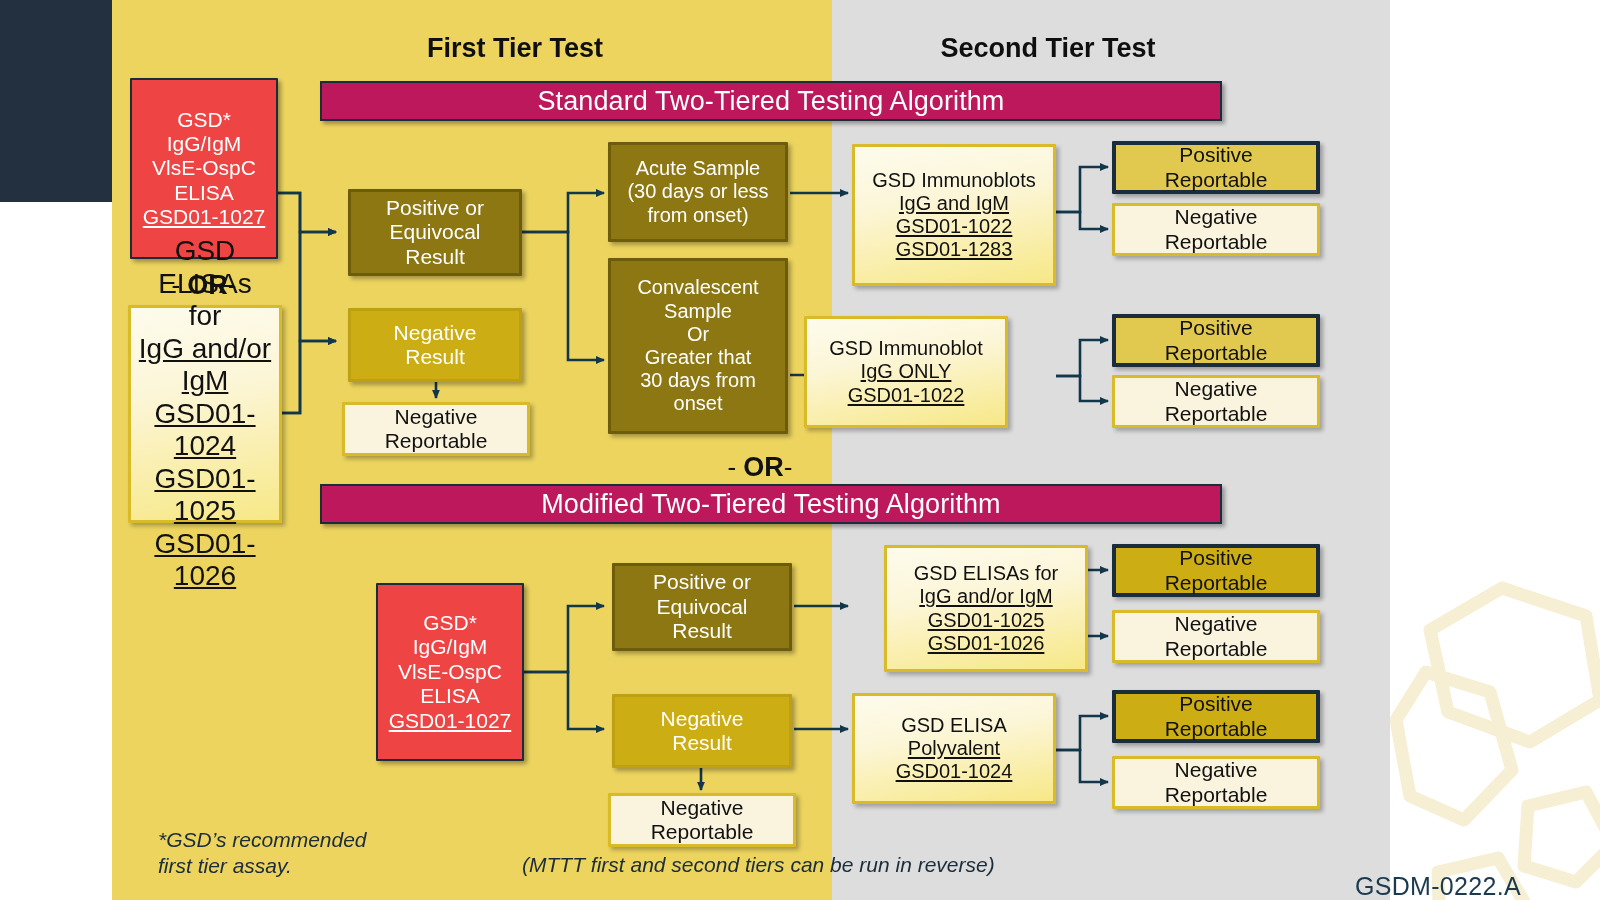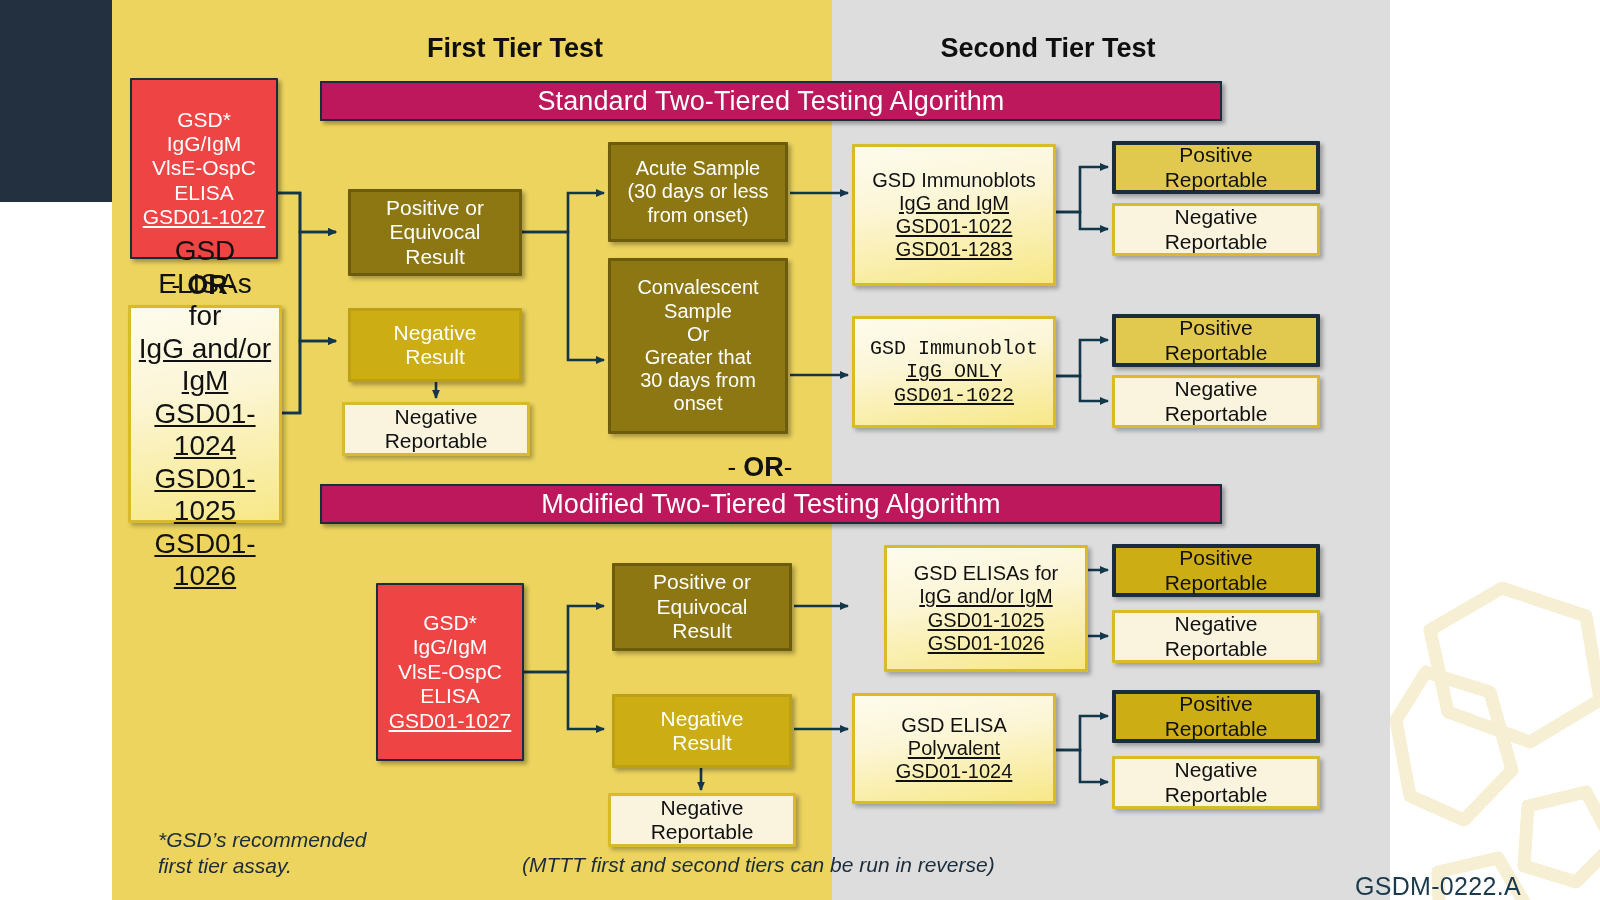--- a/index.html
+++ b/index.html
@@ -232,21 +232,21 @@
 
   <div class="node v-palegrad" style="left:852px;top:144px;width:204px;height:142px;font-size:20px;">
     <div class="lines">
       <span class="ln">GSD Immunoblots</span>
       <span class="ln u">IgG and IgM</span>
       <span class="ln u">GSD01-1022</span>
       <span class="ln u">GSD01-1283</span>
     </div>
   </div>
 
-  <div class="node v-palegrad" style="left:852px;top:316px;width:204px;height:112px;font-size:20px;font-family:Liberation Mono, monospace;">
+  <div class="node v-palegrad" style="left:804px;top:316px;width:204px;height:112px;font-size:20px;">
     <div class="lines">
       <span class="ln">GSD Immunoblot</span>
       <span class="ln u">IgG ONLY</span>
       <span class="ln u">GSD01-1022</span>
     </div>
   </div>
 
   <div class="node v-posdark" style="left:1112px;top:141px;width:208px;height:53px;font-size:21px;">
     <div class="lines">
       <span class="ln">Positive</span>

